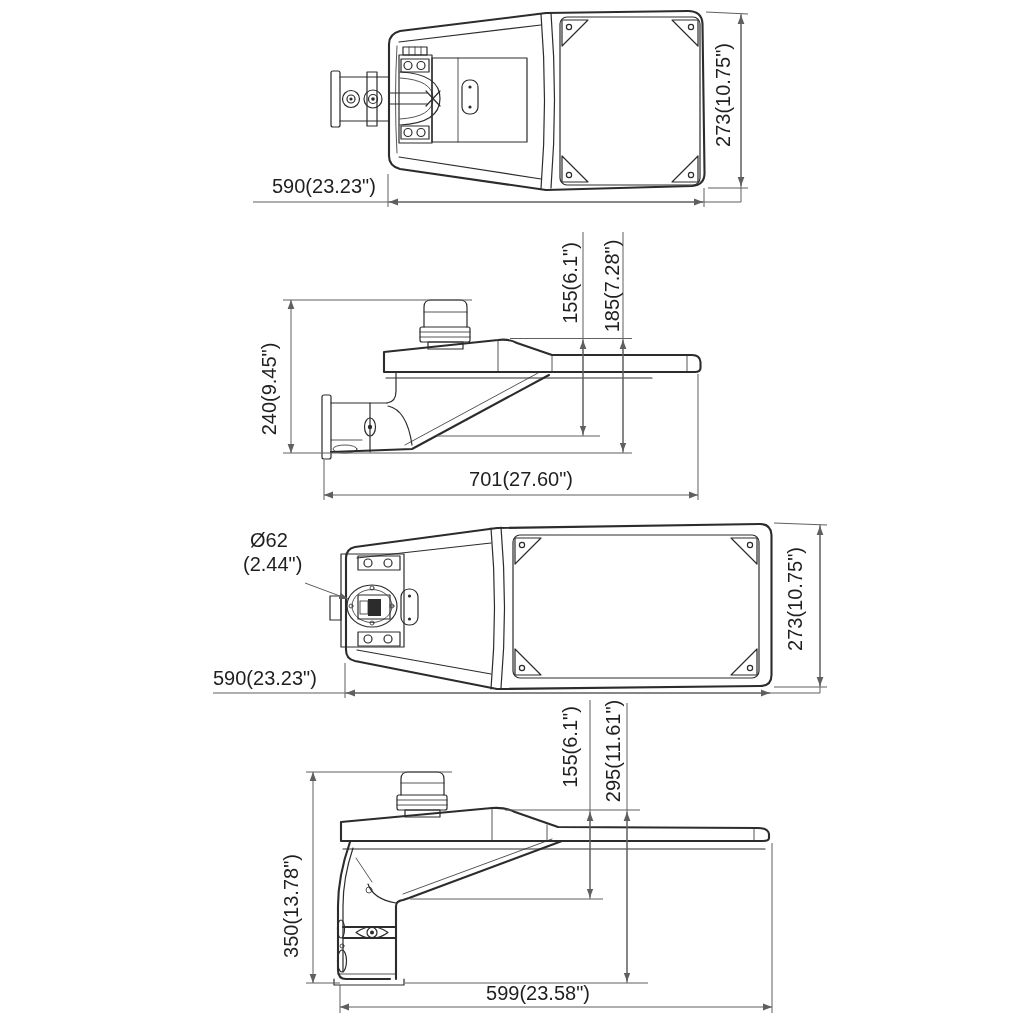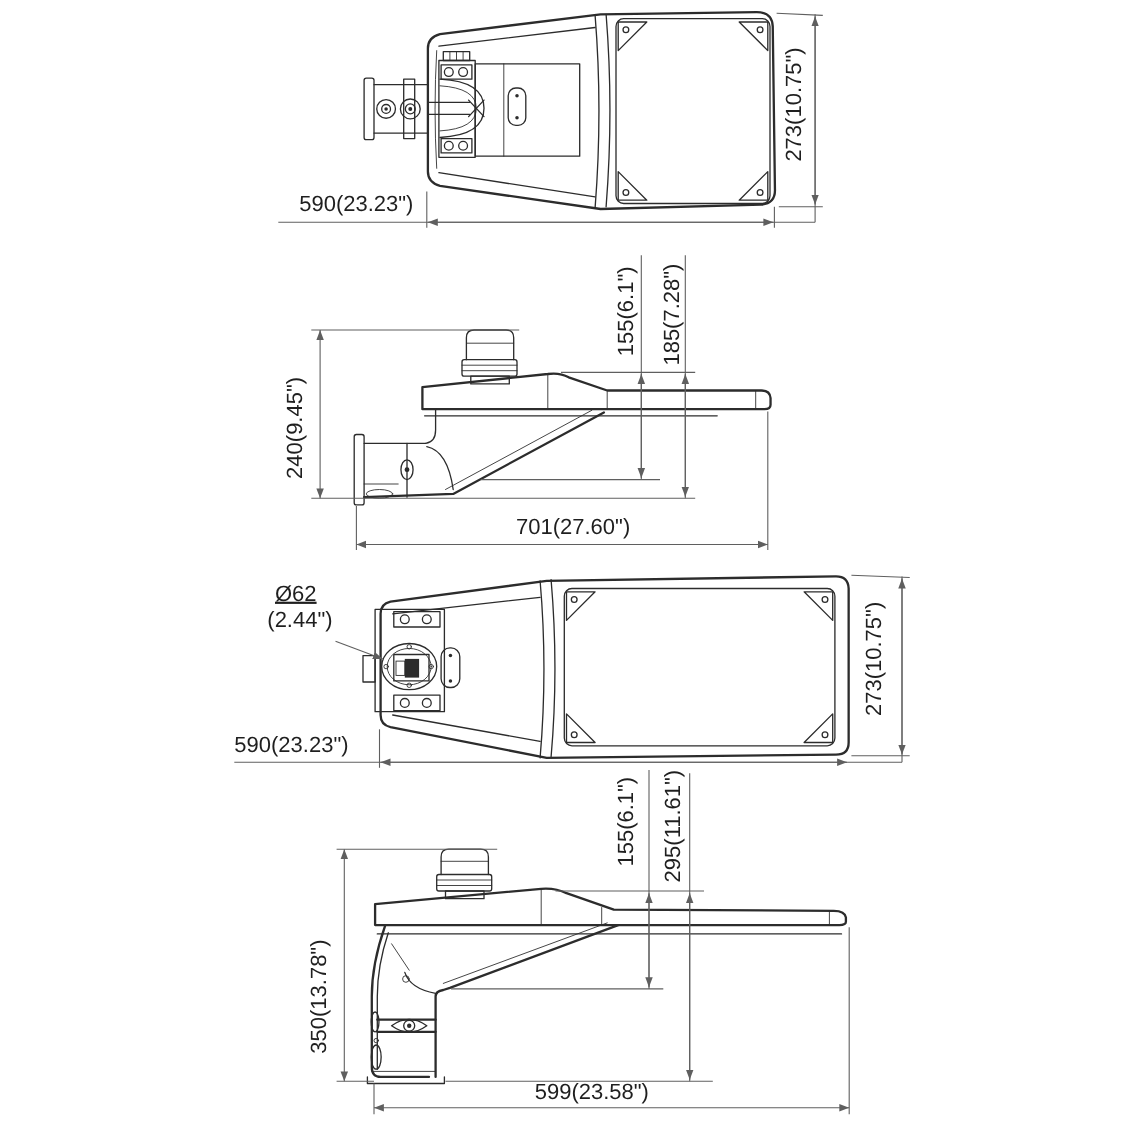--- a/index.html
+++ b/index.html
@@ -225,21 +225,21 @@
 </svg>
 
 <div class="lbl" style="left:272px;top:176px;">590(23.23")</div>
 <div class="vlbl" style="left:723px;top:95px;">273(10.75")</div>
 
 <div class="vlbl" style="left:269px;top:389px;">240(9.45")</div>
 <div class="vlbl" style="left:570px;top:283px;">155(6.1")</div>
 <div class="vlbl" style="left:612px;top:286px;">185(7.28")</div>
 <div class="lbl cx" style="left:521px;top:469px;">701(27.60")</div>
 
-<div class="lbl" style="left:250px;top:530px;text-decoration:underline;">Ø62</div>
+<div class="lbl" style="left:250px;top:530px;">Ø62</div>
 <div class="lbl" style="left:243px;top:554px;">(2.44")</div>
 <div class="lbl" style="left:213px;top:668px;">590(23.23")</div>
 <div class="vlbl" style="left:795px;top:599px;">273(10.75")</div>
 
 <div class="vlbl" style="left:570px;top:747px;">155(6.1")</div>
 <div class="vlbl" style="left:613px;top:751px;">295(11.61")</div>
 <div class="vlbl" style="left:291px;top:906px;">350(13.78")</div>
 <div class="lbl cx" style="left:538px;top:983px;">599(23.58")</div>
 
 </div>

